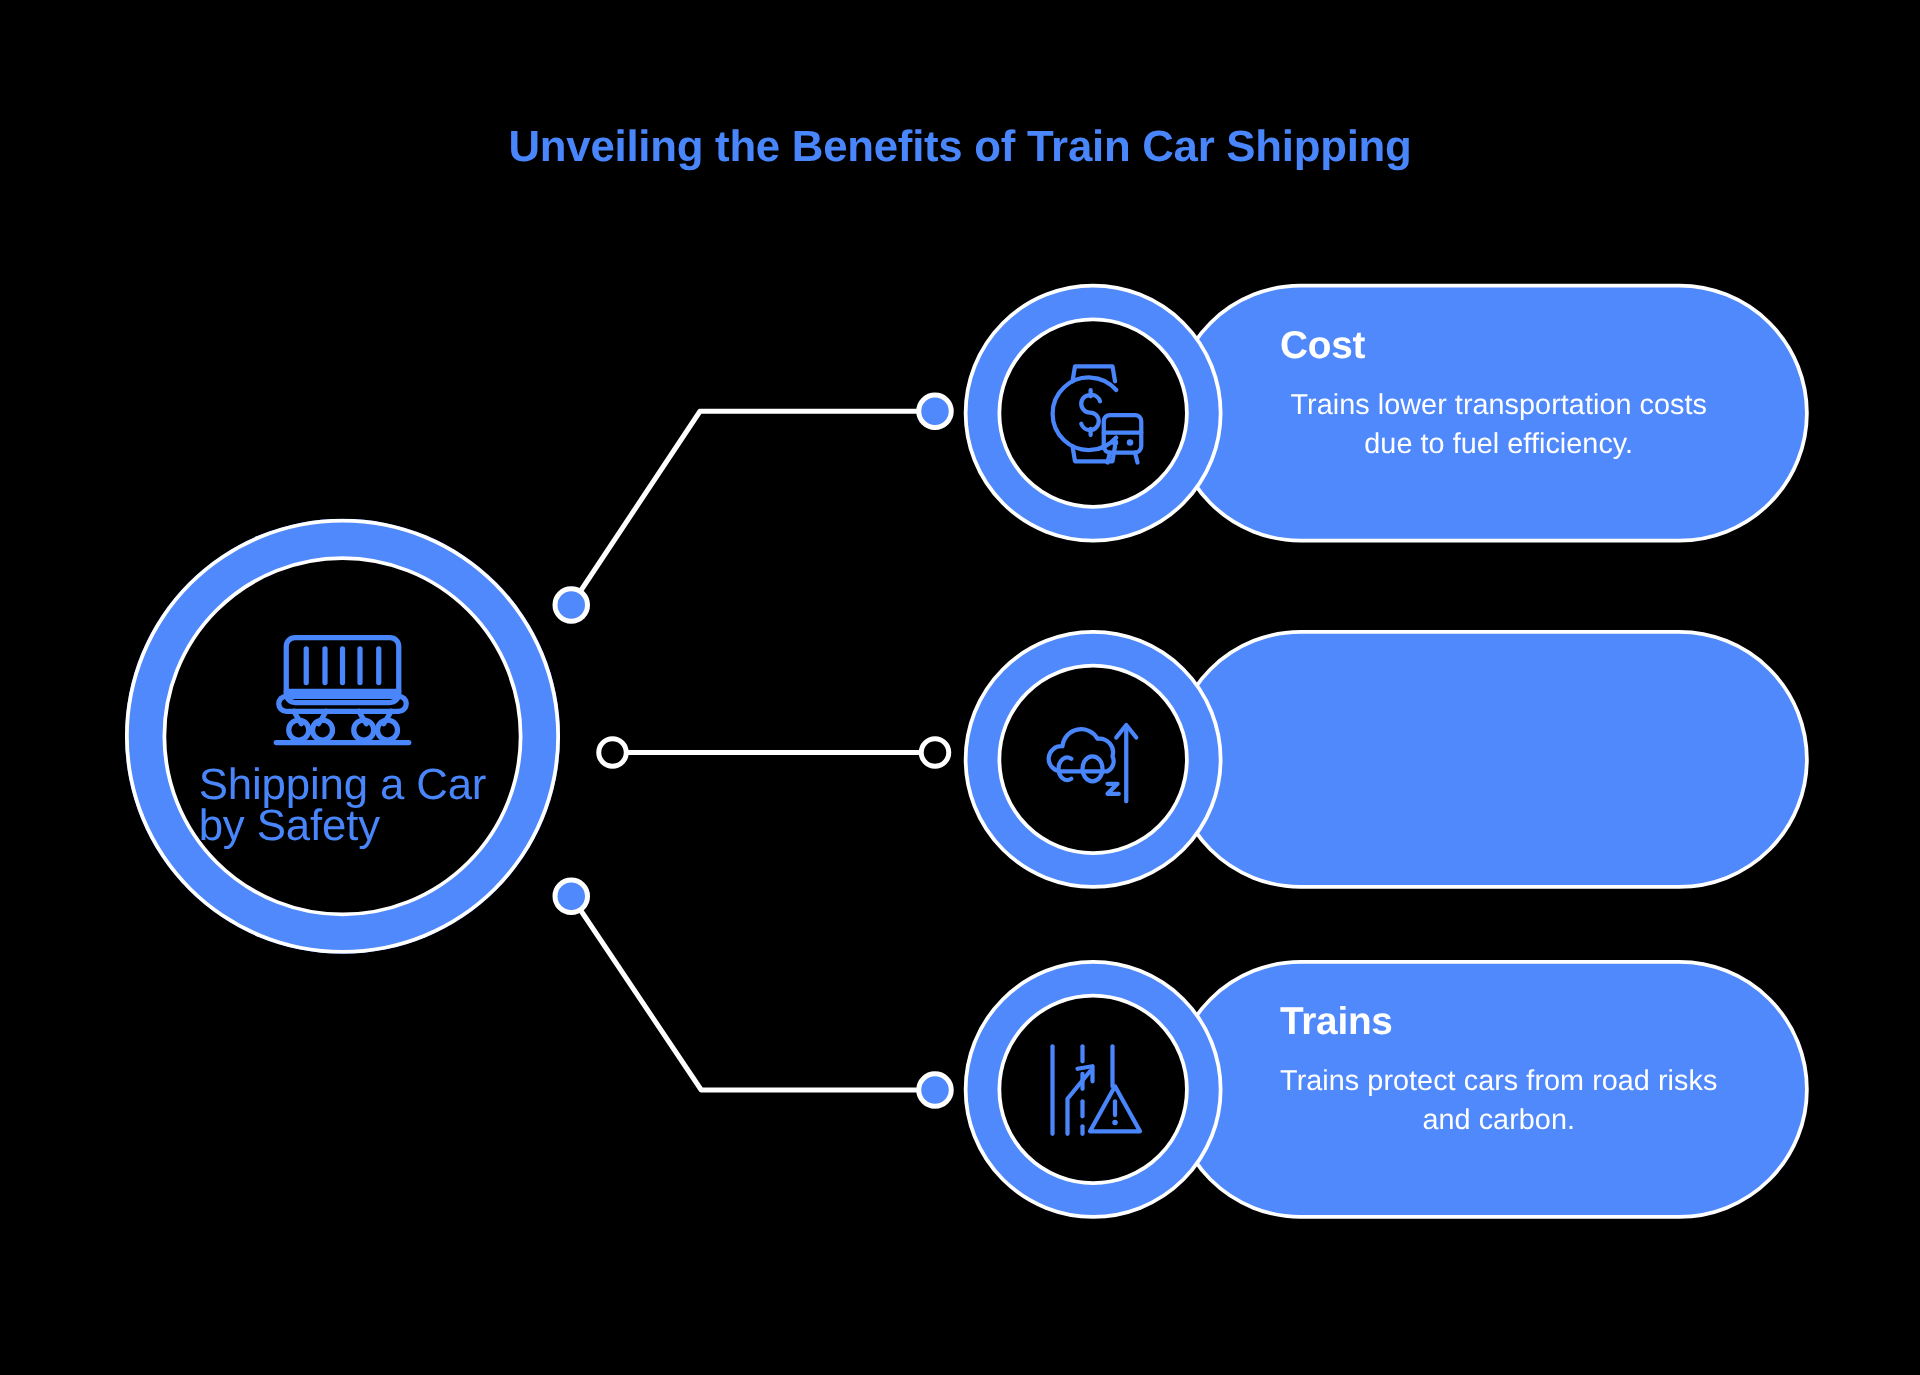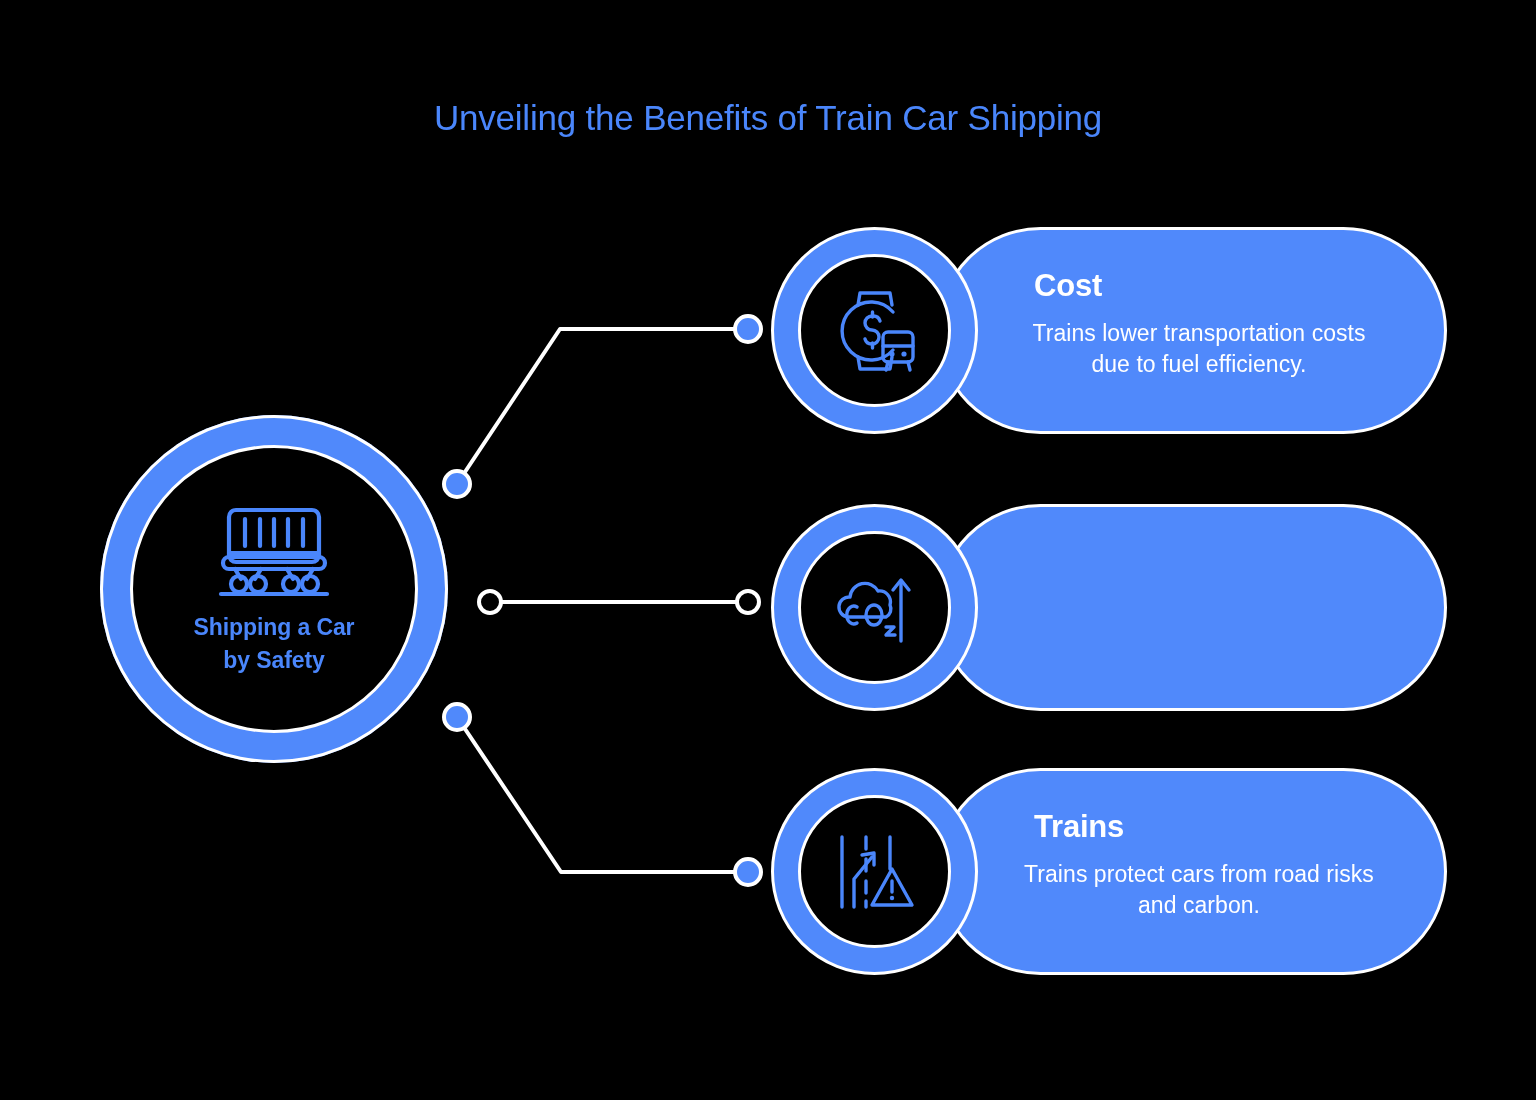--- a/index.html
+++ b/index.html
@@ -6,41 +6,41 @@
   body{
     width:1536px;height:1100px;position:relative;overflow:hidden;
     font-family:"Liberation Sans", sans-serif;
     -webkit-font-smoothing:antialiased;
   }
   .stage{position:absolute;inset:0;}
 
   
   #page-title{
     position:absolute;left:0;top:96px;width:1536px;text-align:center;
-    font-size:35px;font-weight:normal;color:#4a86fb;letter-spacing:-0.2px;
+    font-size:35px;font-weight:bold;color:#4a86fb;letter-spacing:-0.2px;
     line-height:44px;
   }
 
   
   #hub{
     position:absolute;left:100px;top:415px;width:348px;height:348px;
     border-radius:50%;
     background:#5089fb;
     box-shadow:0 0 0 3px #ffffff inset;
     display:flex;align-items:center;justify-content:center;
   }
   #hub-inner{
     width:282px;height:282px;border-radius:50%;background:#000;
     border:3px solid #ffffff;
     display:flex;flex-direction:column;align-items:center;justify-content:center;
     gap:14px;
   }
   #hub-icon{width:118px;height:92px;display:block;margin-top:4px;}
   #hub-label{
-    color:#4a86fb;font-size:23px;font-weight:bold;text-align:center;
+    color:#4a86fb;font-size:35px;font-weight:normal;
     line-height:33px;letter-spacing:-0.1px;
   }
 
   
   #connectors{position:absolute;left:0;top:0;width:1536px;height:1100px;pointer-events:none;}
 
   
   .row{position:absolute;left:771px;width:690px;}
   #row-0{top:227px;height:207px;}
   #row-1{top:504px;height:207px;}
@@ -49,21 +49,21 @@
   .card{
     position:absolute;left:166px;top:0;right:14px;height:207px;
     background:#5089fb;
     border:3px solid #ffffff;
     border-radius:104px;
     box-sizing:border-box;
     padding:28px 70px 28px 84px;
   }
   .card-title{
     color:#ffffff;font-size:31px;font-weight:bold;line-height:36px;
-    letter-spacing:-0.2px;margin:10px;
+    letter-spacing:-0.2px;margin:0;
   }
   .card-body{
     color:#ffffff;font-size:23px;font-weight:normal;line-height:31px;
     margin:14px 0 0 0;letter-spacing:0.05px;text-align:center;
   }
 
   .node{
     position:absolute;left:0;top:0;width:207px;height:207px;border-radius:50%;
     background:#5089fb;
     border:3px solid #ffffff;

